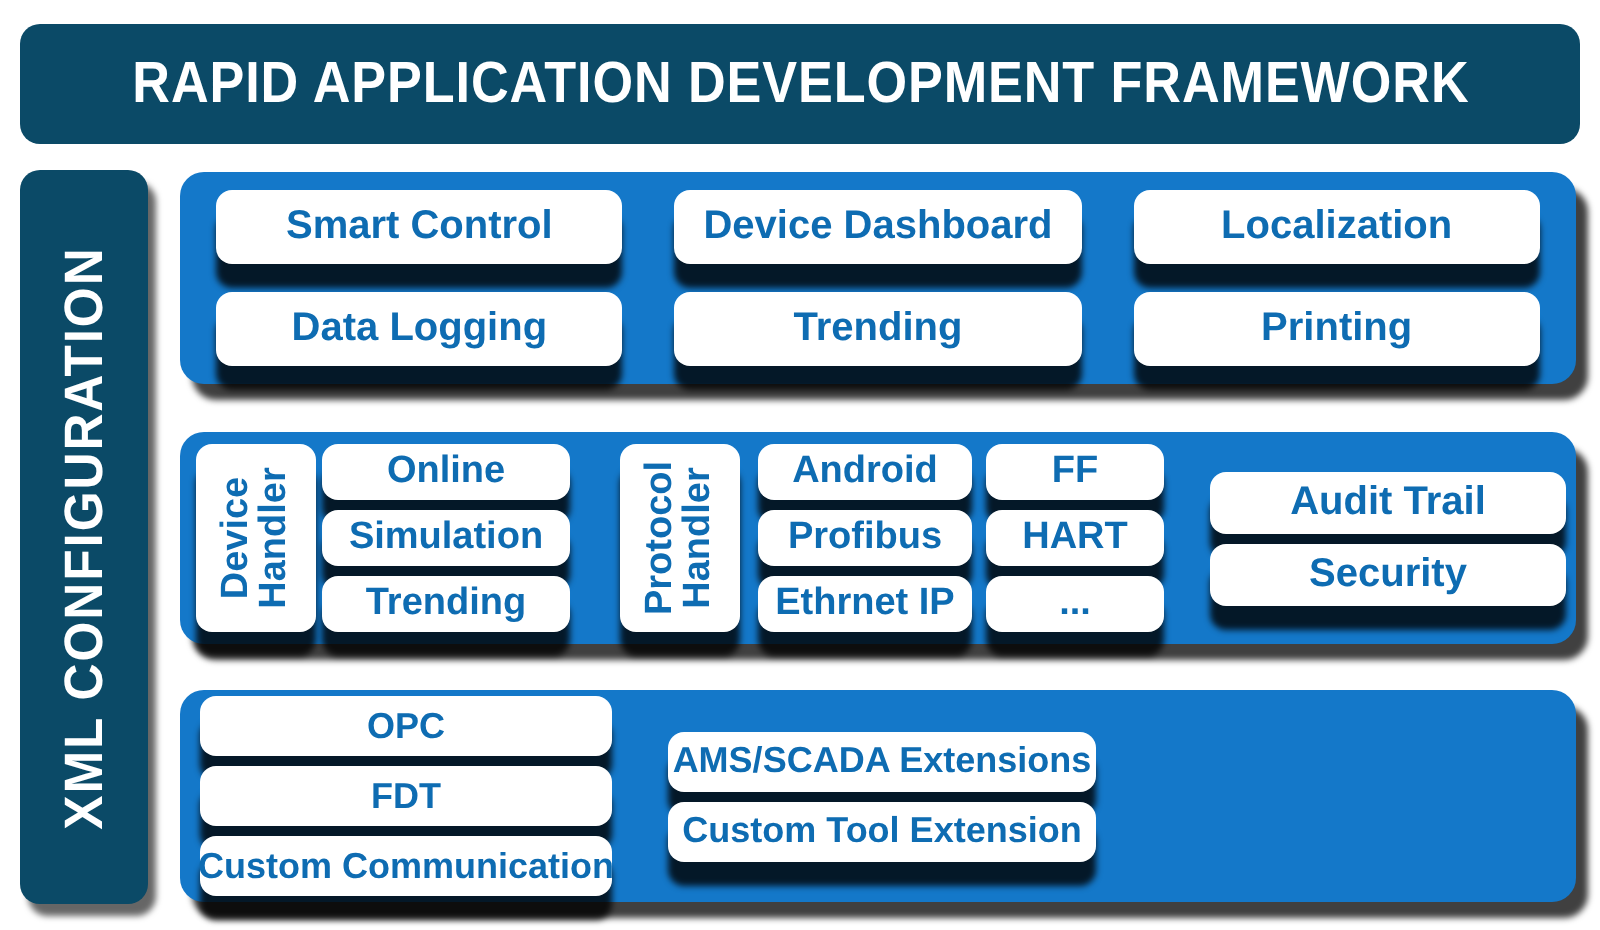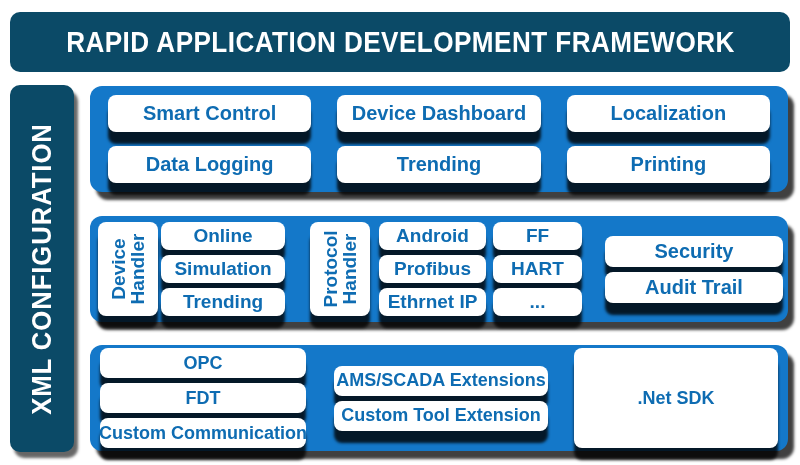--- a/index.html
+++ b/index.html
@@ -123,31 +123,30 @@
     <div class="wbox">Android</div>
     <div class="wbox">Profibus</div>
     <div class="wbox">Ethrnet IP</div>
   </div>
   <div class="col protoB">
     <div class="wbox">FF</div>
     <div class="wbox">HART</div>
     <div class="wbox">...</div>
   </div>
   <div class="col services">
+    <div class="wbox">Audit Trail</div>
     <div class="wbox">Security</div>
-    <div class="wbox">Audit Trail</div>
   </div>
 </div>
 
 <div class="panel p3">
   <div class="col c1">
     <div class="wbox">OPC</div>
     <div class="wbox">FDT</div>
     <div class="wbox">Custom Communication</div>
   </div>
   <div class="col c2">
     <div class="wbox">AMS/SCADA Extensions</div>
     <div class="wbox">Custom Tool Extension</div>
   </div>
   <div class="col c3">
-    <div class="wbox">.Net SDK</div>
   </div>
 </div>
 
 </body></html>

